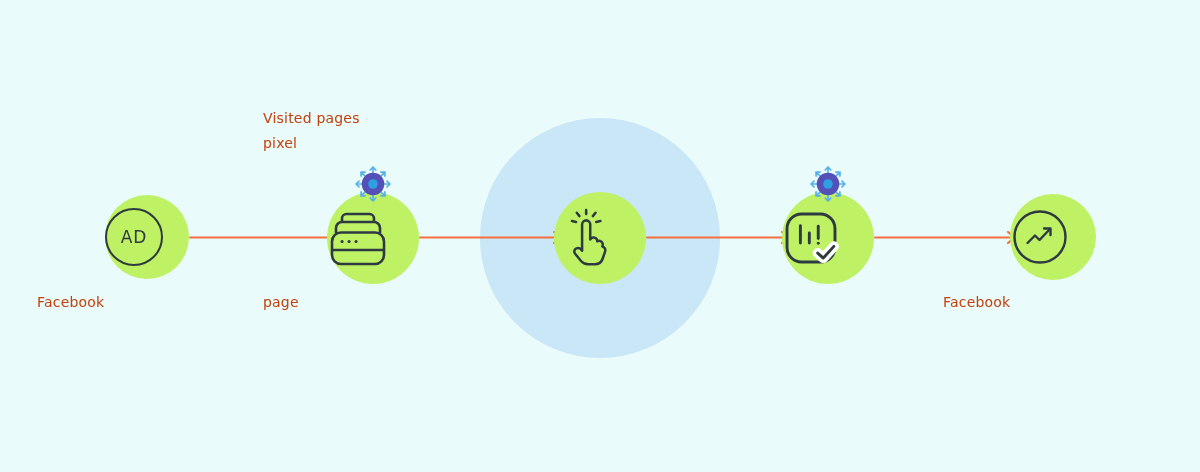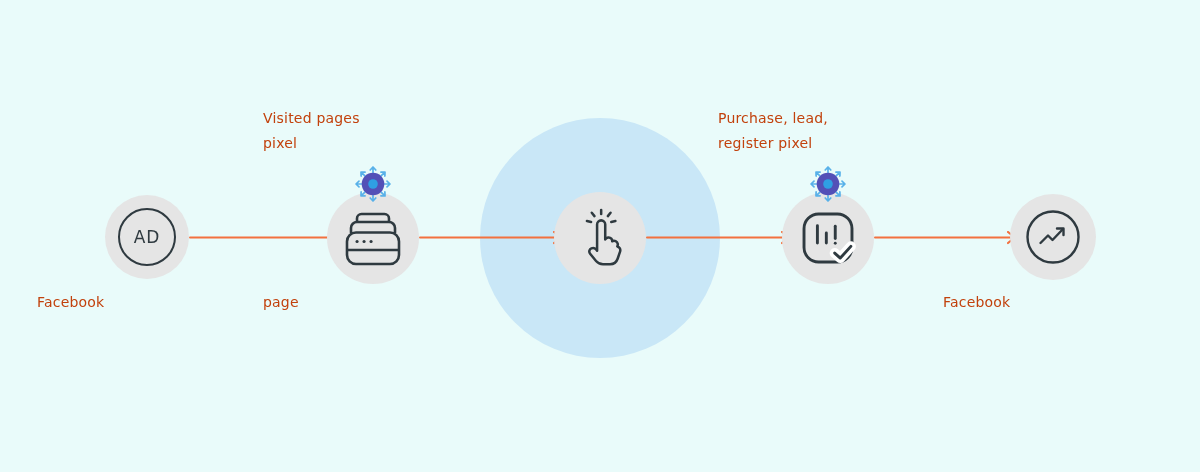--- a/index.html
+++ b/index.html
@@ -27,25 +27,25 @@
   .step {
     position: absolute;
     top: 0;
     width: 220px;
     height: 472px;
   }
   .node-circle {
     position: absolute;
     left: 50%;
     transform: translateX(-50%);
-    background: #e5e5e5;
+    background: #bef264;
     border-radius: 50%;
     display: flex;
     align-items: center;
-    justify-content: center;
+    justify-content: flex-start;
   }
   .c84 { width: 84px; height: 84px; top: 195px; }
   .c92 { width: 92px; height: 92px; top: 192px; }
   .c86 { width: 86px; height: 86px; top: 194px; }
   .node-label, .pixel-label {
     position: absolute;
     width: 100%;
     text-align: left;
     color: #c2410c;
     font-size: 14px;
@@ -168,24 +168,20 @@
           <path d="M23.5 6 L26.3 9.4"></path>
           <path d="M42.9 6 L40.1 9.4"></path>
           <path d="M18.5 14.5 L22.8 15.4"></path>
           <path d="M47.9 14.5 L43.6 15.4"></path>
         </g>
       </svg>
     </div>
   </div>
 
   <div class="step s4">
-    <div class="pixel-label">
-      <div>Purchase, lead,</div>
-      <div>register pixel</div>
-    </div>
     <div class="node-circle c92">
       <svg width="58" height="58" viewBox="0 0 52 52">
         <g fill="none" stroke="#2f3a40" stroke-width="2.6" stroke-linecap="round" stroke-linejoin="round">
           <rect x="4.5" y="4.5" width="43" height="43" rx="13"></rect>
           <path d="M16.5 15 V30.5"></path>
           <path d="M24.5 21.5 V30.5"></path>
           <path d="M32.5 15.5 V26.5"></path>
           <path d="M32.5 30.7 v0.1"></path>
         </g>
         <path d="M32 39.5 L37 44 L46.5 33.5" fill="none" stroke="#ffffff" stroke-width="9" stroke-linecap="round" stroke-linejoin="round"></path>

